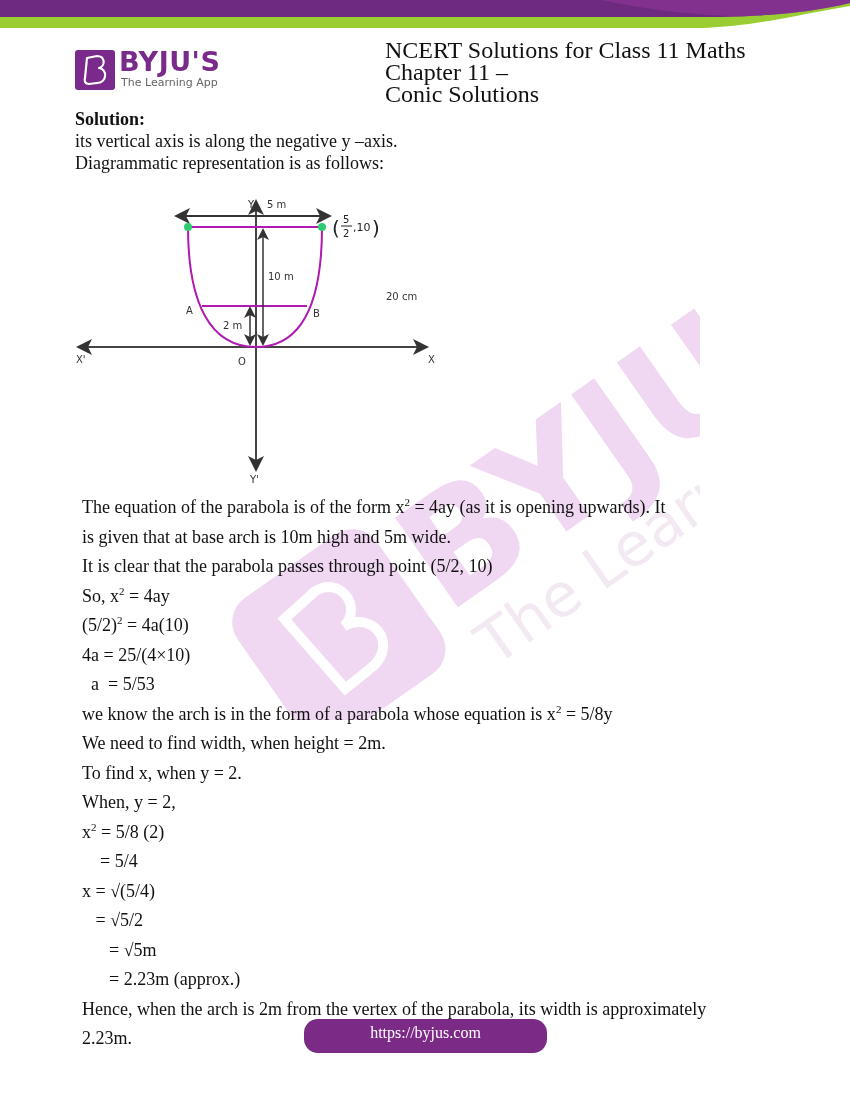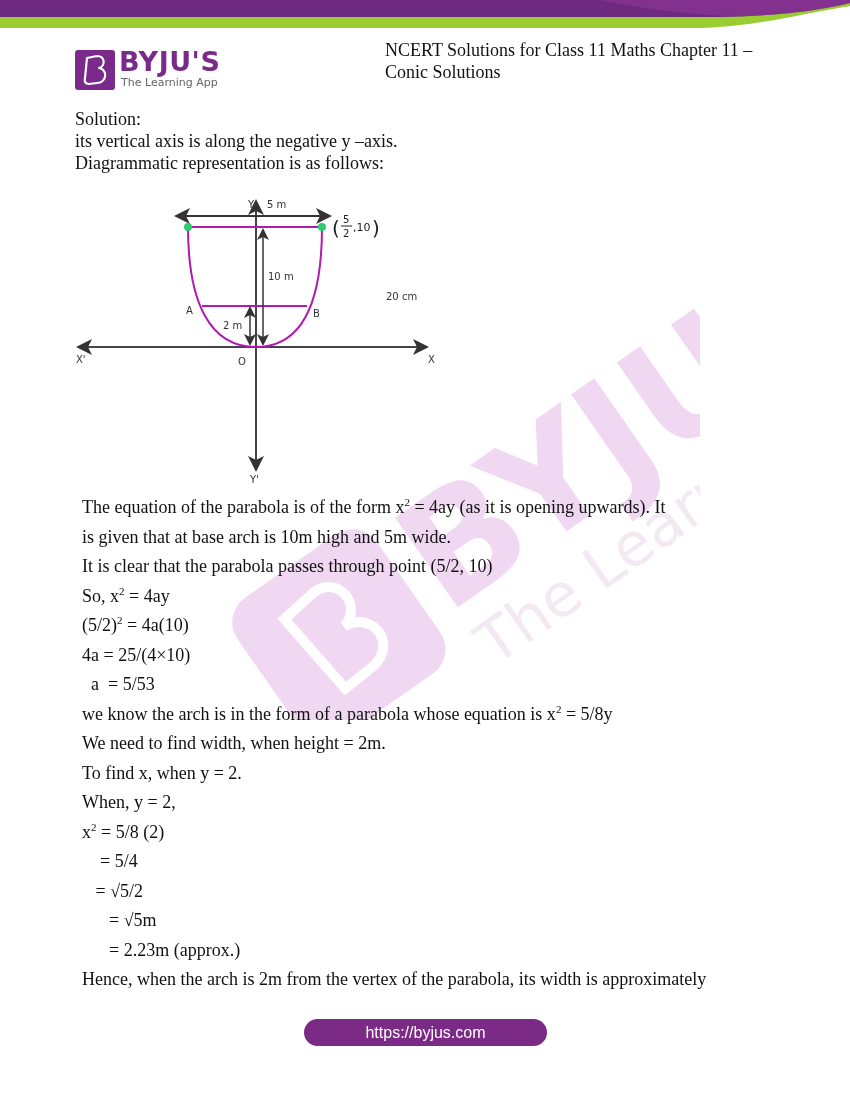--- a/index.html
+++ b/index.html
@@ -22,49 +22,49 @@
     font-family: "DejaVu Sans", sans-serif; font-weight: bold;
     font-size: 27px; color: #7a2a8a; letter-spacing: 0.5px;
   }
   .logo-tag {
     position: absolute; left: 46px; top: 26px;
     font-family: "DejaVu Sans", sans-serif;
     font-size: 11px; color: #666;
   }
   .doc-title {
     position: absolute; left: 385px; top: 39px; width: 420px;
-    font-size: 18px; line-height: 22px; color: #111;
+    font-size: 24px; line-height: 22px; color: #111;
   }
 
   .content {
     position: absolute; left: 75px; top: 108px; width: 720px;
     font-size: 18px; line-height: 22px;
   }
   .content p { margin: 0; white-space: pre; }
-  .content .heading { font-weight: normal; }
+  .content .heading { font-weight: bold; }
 
   .diagram { position: absolute; left: 70px; top: 193px; width: 400px; height: 295px; }
 
   .watermark {
     position: absolute; left: 180px; top: 300px; width: 520px; height: 420px;
     pointer-events: none; opacity: 0.22;
   }
 
   .solution-lower {
     position: absolute; left: 75px; top: 489px; width: 720px;
     font-size: 18px; line-height: 22.5px;
   }
   .solution-lower p { margin: 7px; white-space: pre; }
   sup { font-size: 11px; vertical-align: 7px; line-height: 0; }
 
   .footer-pill {
-    position: absolute; left: 304px; top: 1019px; width: 243px; height: 27px;
+    position: absolute; left: 304px; top: 1019px; width: 243px; height: 34px;
     background: #7b2a86; border-radius: 14px;
     color: #fff; text-align: center; line-height: 27px;
-    font-family: Liberation Sans, sans-serif; font-size: 16px;
+    font-family: Liberation Serif, serif; font-size: 16px;
   }
 </style>
 </head>
 <body>
 
 <div class="topbar">
   <svg width="850" height="30" viewBox="0 0 850 30">
     <rect x="0" y="0" width="850" height="30" fill="#ffffff"></rect>
     <path d="M0,0 H850 V6 C800,14 760,26 700,28 H0 Z" fill="#9acd32"></path>
     <path d="M0,0 H850 V3 C820,10 780,16 720,17 H0 Z" fill="#6e2a7f"></path>
@@ -162,19 +162,21 @@
   <p><span>So, x</span><sup>2</sup><span> = 4ay</span></p>
   <p><span>(5/2)</span><sup>2</sup><span> = 4a(10)</span></p>
   <p><span>4a = 25/(4×10)</span></p>
   <p><span>  a  = 5/53</span></p>
   <p><span>we know the arch is in the form of a parabola whose equation is x</span><sup>2</sup><span> = 5/8y</span></p>
   <p><span>We need to find width, when height = 2m.</span></p>
   <p><span>To find x, when y = 2.</span></p>
   <p><span>When, y = 2,</span></p>
   <p><span>x</span><sup>2</sup><span> = 5/8 (2)</span></p>
   <p><span>    = 5/4</span></p>
+  <p><span>x = √(5/4)</span></p>
   <p><span>   = √5/2</span></p>
   <p><span>      = √5m</span></p>
   <p><span>      = 2.23m (approx.)</span></p>
   <p><span>Hence, when the arch is 2m from the vertex of the parabola, its width is approximately</span></p>
+  <p><span>2.23m.</span></p>
 </div>
 
 <div class="footer-pill">https://byjus.com</div>
 
 </body></html>

